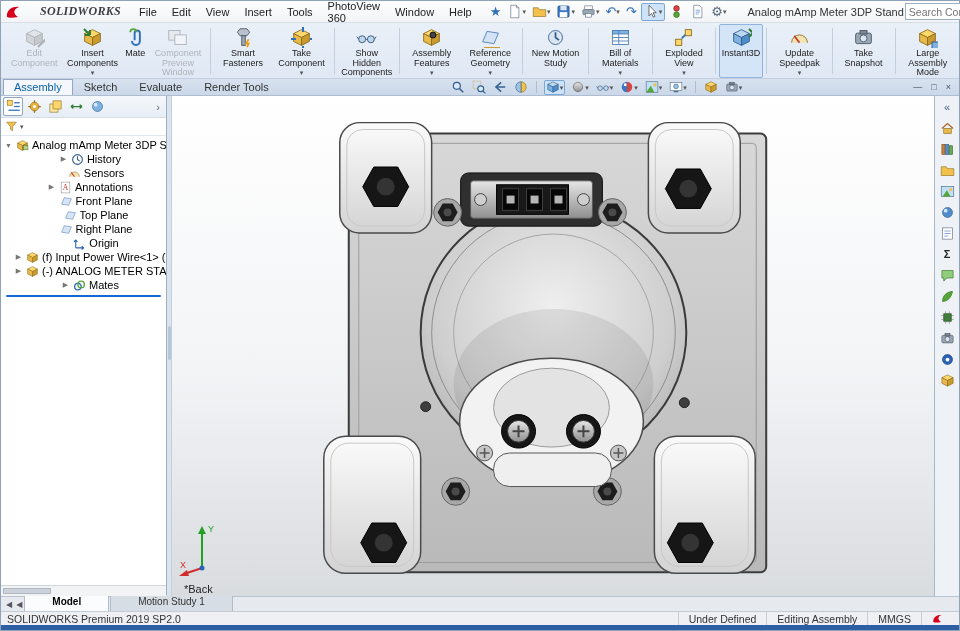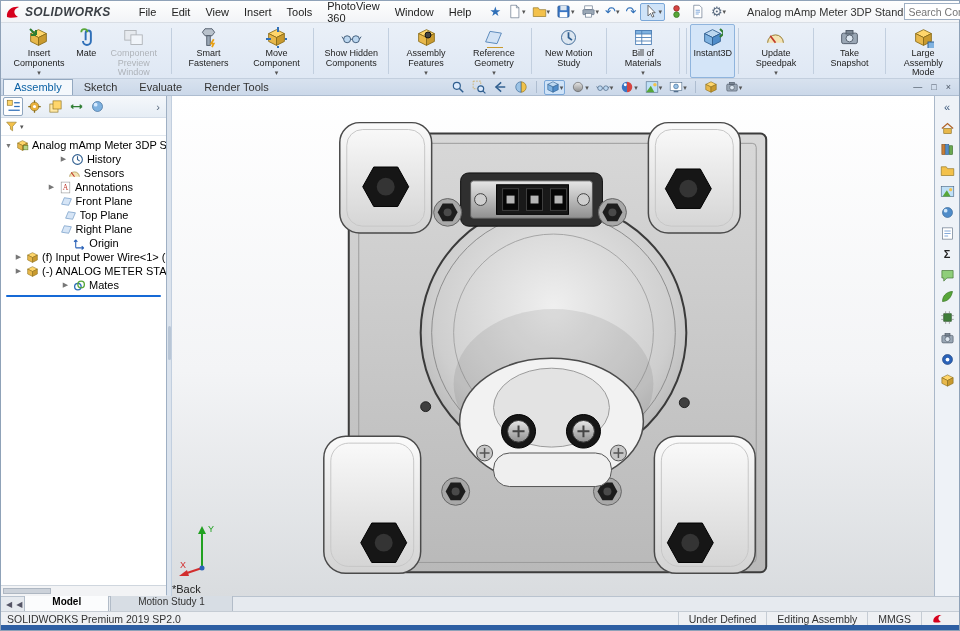--- a/index.html
+++ b/index.html
@@ -3,21 +3,21 @@
 <meta charset="utf-8">
 <style>
   * { box-sizing: border-box; margin: 0; padding: 0; cursor: default; }
   html,body { width: 960px; height: 631px; overflow: hidden;
     font-family: "Liberation Sans", sans-serif; font-size: 11px; color: #1a1a1a; background:#fff; }
   .window { position:absolute; inset:0; display:flex; flex-direction:column; border:1px solid #8fa2b8; }
 
   
   .titlebar { height:22px; flex:0 0 22px; display:flex; align-items:center; gap:1px;
     background:linear-gradient(#fefefe,#f2f4f7); border-bottom:1px solid #d9dee5; padding:0 4px; }
-  .logo { display:flex; align-items:center; gap:4px; margin-right:20px; }
+  .logo { display:flex; align-items:center; gap:19px; margin-right:10px;font-family:Liberation Serif, serif; }
   .logo .brand { font-weight:bold; font-style:italic; font-size:12px; color:#3a3f45; letter-spacing:.3px; }
   .menu-item { padding:2px 7px; font-size:11px; color:#222; }
   .tb-icons { display:flex; align-items:center; gap:2px; margin-left:8px; }
   .tbi { display:flex; align-items:center; height:18px; padding:0 2px; border-radius:2px; }
   .tbi svg { width:15px; height:15px; }
   .tbi .glyph { font-size:13px; line-height:15px; color:#2f6fb8; }
   .tbi.pressed { background:#cfe3f8; border:1px solid #7aa7d8; }
   .caret { font-size:7px; color:#555; line-height:7px; }
   .doc-title { margin-left:18px; font-size:11px; color:#333; white-space:nowrap; }
   .searchwrap { margin-left:auto; display:flex; align-items:center; border:1px solid #9fb0c4;
@@ -74,21 +74,21 @@
   .panel-hscroll { height:11px; flex:0 0 11px; border-top:1px solid #cfd6de; background:#f2f3f5; position:relative; }
   .panel-hscroll .thumb { position:absolute; left:2px; top:2px; width:48px; height:6px; background:#ccd2da; border:1px solid #aeb7c2; }
 
   .splitter { width:5px; flex:0 0 5px; background:#dbe3ed; border-right:1px solid #c2cfdf; position:relative; }
   .splitter .handle { position:absolute; top:46%; left:1px; width:3px; height:34px; background:#b9c6d6; border-radius:2px; }
 
   
   .viewport { flex:1; position:relative; min-width:0;
     background:linear-gradient(#ffffff 0%, #f3f4f6 55%, #d9dcdf 100%); }
   .viewport svg.model { position:absolute; inset:0; width:100%; height:100%; }
-  .view-label { position:absolute; left:0; bottom:1px; font-size:11px; color:#222; }
+  .view-label { position:absolute; left:12px; bottom:1px; font-size:11px; color:#222; }
   .triad { position:absolute; left:6px; bottom:16px; width:56px; height:62px; }
 
   
   .taskpane { width:25px; flex:0 0 25px; background:#eef2f7; border-left:1px solid #aab8c9;
     display:flex; flex-direction:column; align-items:center; padding-top:3px; gap:5px; }
   .tp { width:18px; height:16px; display:flex; align-items:center; justify-content:center; }
   .tp svg { width:15px; height:15px; }
   .tp .glyph { font-size:11px; color:#3c5a7d; }
 
   
@@ -238,20 +238,27 @@
     <span class="doc-title">Analog mAmp Meter 3DP Stand</span>
 
     <div class="searchwrap">
       <input class="search" type="text" placeholder="Search Commands" style="">
 
     </div>
 
   </div>
 
   <div class="ribbon">
+    <div class="rbtn disabled">
+      <svg class="ric">
+          <use href="#i-cube"></use>
+          <line x1="14" y1="20" x2="22" y2="12" stroke="#666" stroke-width="2"></line>
+        </svg>
+      <span class="rlabel">Edit Component</span>
+    </div>
     <div class="rbtn">
       <svg class="ric">
           <use href="#i-cube"></use>
           <path d="M2 2 l6 6 M8 8 h-5 M8 8 v-5" stroke="#2e7d32" stroke-width="2" fill="none"></path>
         </svg>
       <span class="rlabel">Insert Components</span>
       <span class="caret">▾</span>
     </div>
     <div class="rbtn">
       <svg class="ric" viewBox="0 0 24 24">
@@ -275,21 +282,21 @@
         <rect x="10" y="10" width="4" height="11" fill="#9aa7b5" stroke="#4a5563"></rect>
         <path d="M18 14 l-3 5 h3 l-2 4" stroke="#e8a013" fill="none" stroke-width="2"></path>
       </svg>
       <span class="rlabel">Smart Fasteners</span>
     </div>
     <div class="rbtn">
       <svg class="ric">
           <use href="#i-cube"></use>
           <path d="M12 0 v5 M0 12 h5 M19 12 h5 M12 19 v5" stroke="#2f6fb8" stroke-width="2"></path>
         </svg>
-      <span class="rlabel">Move Component</span>
+      <span class="rlabel">Take Component</span>
       <span class="caret">▾</span>
     </div>
     <div class="rsep"></div>
 
     <div class="rbtn">
       <svg class="ric">
           <use href="#i-glasses"></use>
         </svg>
       <span class="rlabel">Show Hidden Components</span>
     </div>
@@ -324,20 +331,29 @@
 
     <div class="rbtn">
       <svg class="ric">
           <use href="#i-table"></use>
         </svg>
       <span class="rlabel">Bill of Materials</span>
       <span class="caret">▾</span>
     </div>
     <div class="rsep"></div>
 
+    <div class="rbtn">
+      <svg class="ric" viewBox="0 0 24 24">
+        <rect x="3" y="14" width="7" height="7" fill="#ffd66b" stroke="#8a6d1a"></rect>
+        <rect x="14" y="3" width="7" height="7" fill="#ffd66b" stroke="#8a6d1a"></rect>
+        <path d="M10 13 L14 9" stroke="#2f6fb8" stroke-width="2"></path>
+      </svg>
+      <span class="rlabel">Exploded View</span>
+      <span class="caret">▾</span>
+    </div>
     <div class="rsep"></div>
 
     <div class="rbtn pressed">
       <svg class="ric">
           <use href="#i-cube-blue"></use>
           <path d="M18 2 l4 4 l-4 4" fill="none" stroke="#2e7d32" stroke-width="2"></path>
         </svg>
       <span class="rlabel">Instant3D</span>
     </div>
     <div class="rsep"></div>

